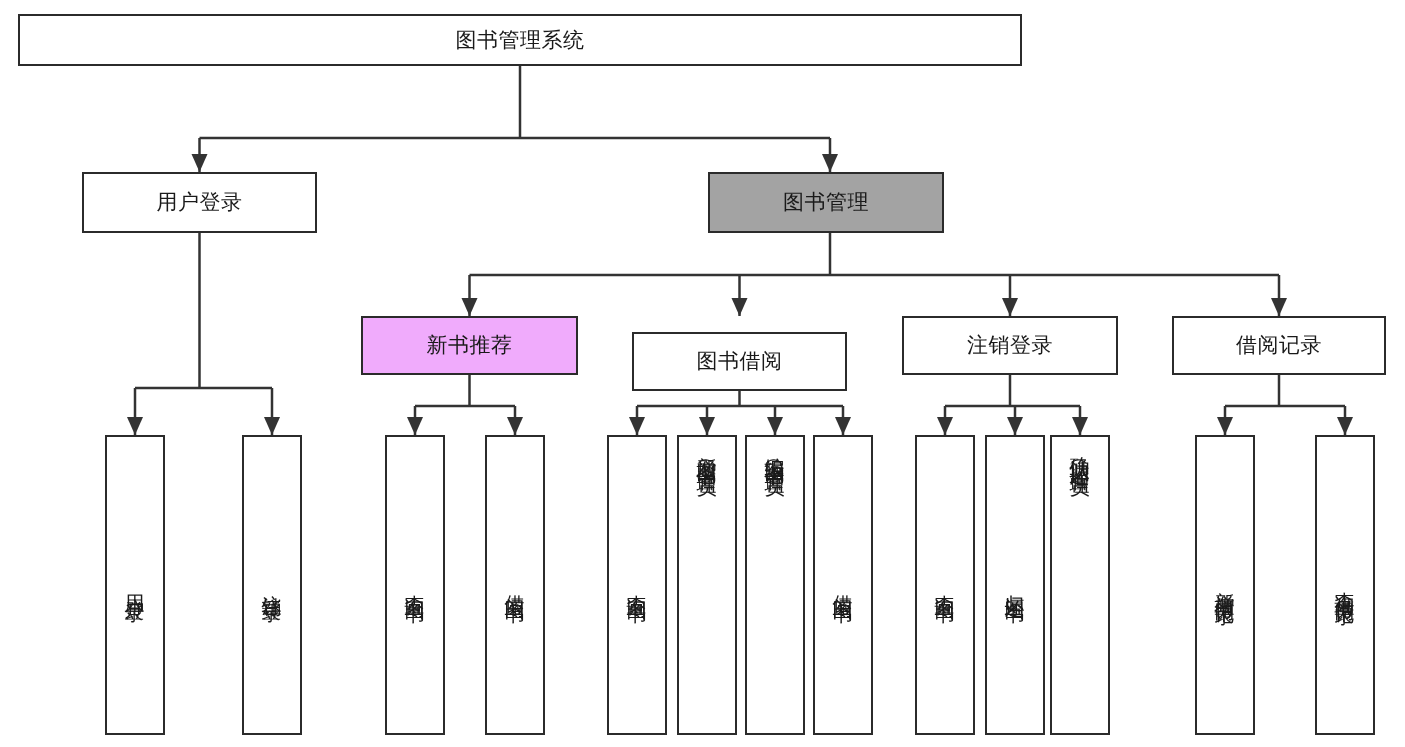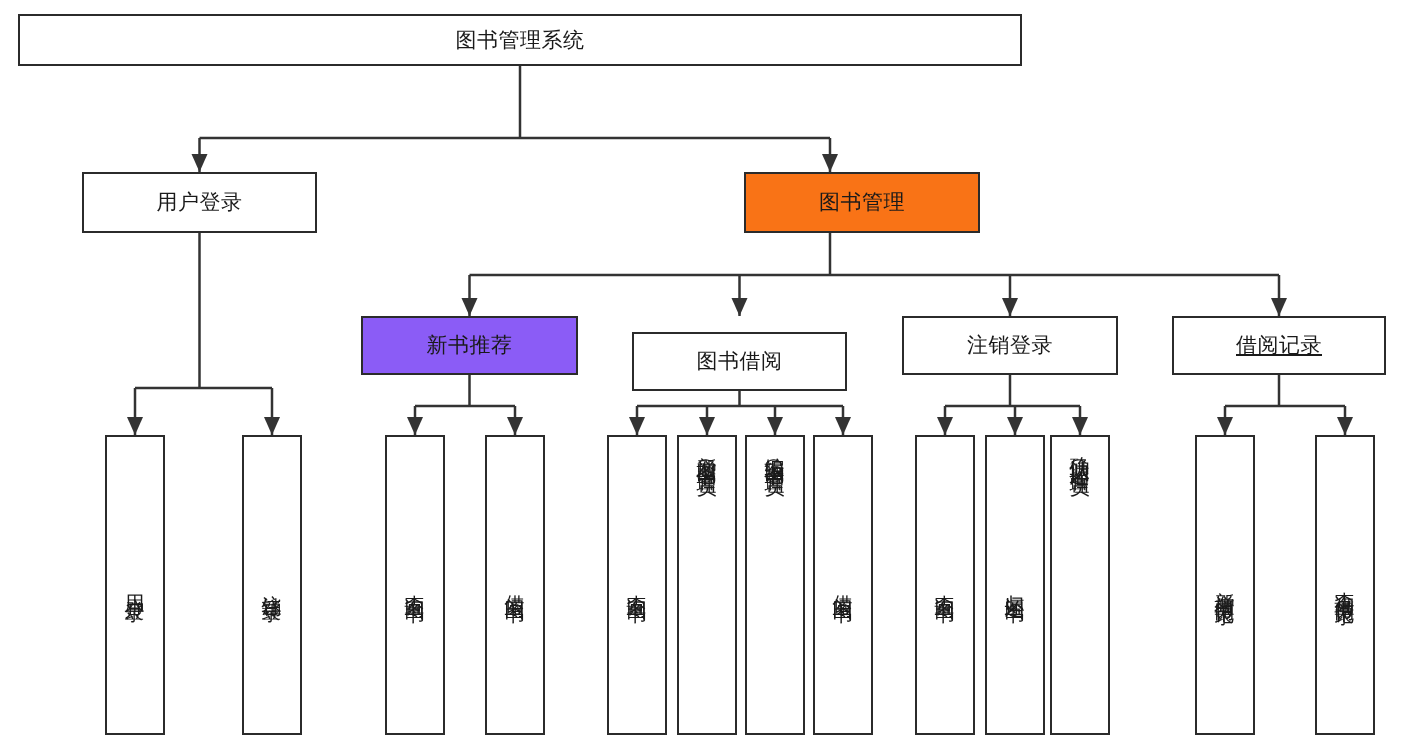--- a/index.html
+++ b/index.html
@@ -129,34 +129,34 @@
         <polygon points="1337,417 1353,417 1345,435" fill="#333333"></polygon>
       </g>
   </svg>
   <div id="node-layer">
       <div class="node-box" style="left: 18px; top: 14px; width: 1004px; height: 52px; border-color: rgb(43, 43, 43); background: rgb(255, 255, 255);">
         <span class="node-label" style="color: rgb(26, 26, 26);">图书管理系统</span>
       </div>
       <div class="node-box" style="left: 82px; top: 172px; width: 235px; height: 61px; border-color: rgb(43, 43, 43); background: rgb(255, 255, 255);">
         <span class="node-label" style="color: rgb(26, 26, 26);">用户登录</span>
       </div>
-      <div class="node-box" style="left: 744px; top: 172px; width: 236px; height: 61px; border-color: rgb(43, 43, 43); background: #f97316;">
+      <div class="node-box" style="left: 708px; top: 172px; width: 236px; height: 61px; border-color: rgb(43, 43, 43); background: #a3a3a3;">
         <span class="node-label" style="color: rgb(26, 26, 26);">图书管理</span>
       </div>
-      <div class="node-box" style="left: 361px; top: 316px; width: 217px; height: 59px; border-color: rgb(43, 43, 43); background: #8b5cf6;">
+      <div class="node-box" style="left: 361px; top: 316px; width: 217px; height: 59px; border-color: rgb(43, 43, 43); background: #f0abfc;">
         <span class="node-label" style="color: rgb(26, 26, 26);">新书推荐</span>
       </div>
       <div class="node-box" style="left: 632px; top: 332px; width: 215px; height: 59px; border-color: rgb(43, 43, 43); background: rgb(255, 255, 255);">
         <span class="node-label" style="color: rgb(26, 26, 26);">图书借阅</span>
       </div>
       <div class="node-box" style="left: 902px; top: 316px; width: 216px; height: 59px; border-color: rgb(43, 43, 43); background: rgb(255, 255, 255);">
         <span class="node-label" style="color: rgb(26, 26, 26);">注销登录</span>
       </div>
       <div class="node-box" style="left: 1172px; top: 316px; width: 214px; height: 59px; border-color: rgb(43, 43, 43); background: rgb(255, 255, 255);">
-        <span class="node-label" style="color: rgb(26, 26, 26); text-decoration: underline;">借阅记录</span>
+        <span class="node-label" style="color: rgb(26, 26, 26);">借阅记录</span>
       </div>
       <div class="node-box vertical centered" style="left: 105px; top: 435px; width: 60px; height: 300px; border-color: rgb(43, 43, 43); background: rgb(255, 255, 255);">
         <span class="node-label" style="color: rgb(26, 26, 26);">用户登录</span>
       </div>
       <div class="node-box vertical centered" style="left: 242px; top: 435px; width: 60px; height: 300px; border-color: rgb(43, 43, 43); background: rgb(255, 255, 255);">
         <span class="node-label" style="color: rgb(26, 26, 26);">注销登录</span>
       </div>
       <div class="node-box vertical centered" style="left: 385px; top: 435px; width: 60px; height: 300px; border-color: rgb(43, 43, 43); background: rgb(255, 255, 255);">
         <span class="node-label" style="color: rgb(26, 26, 26);">查询图书</span>
       </div>

